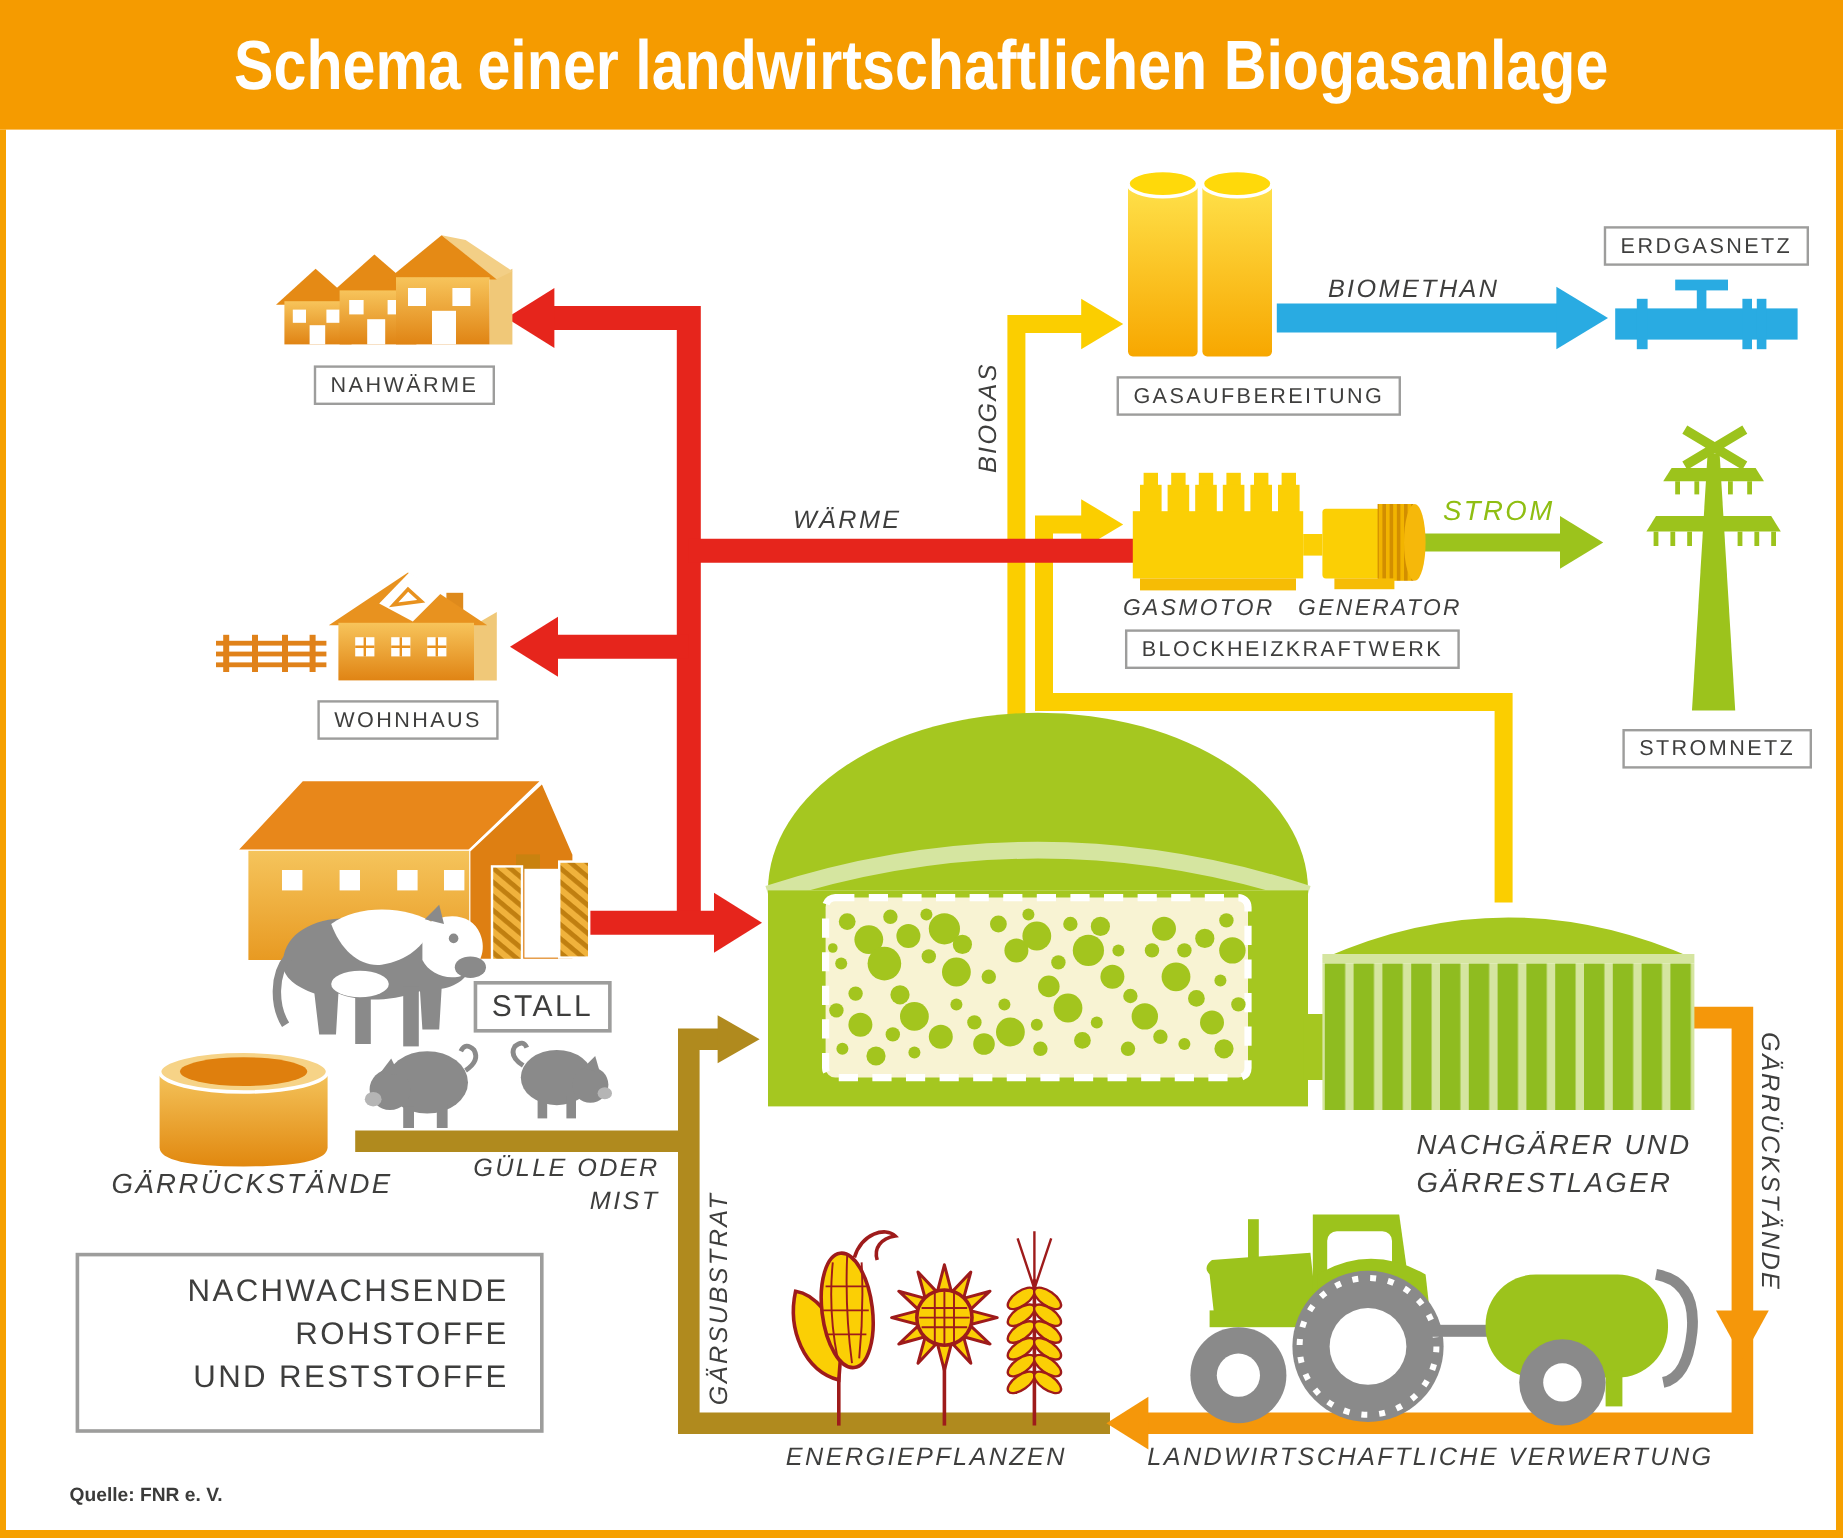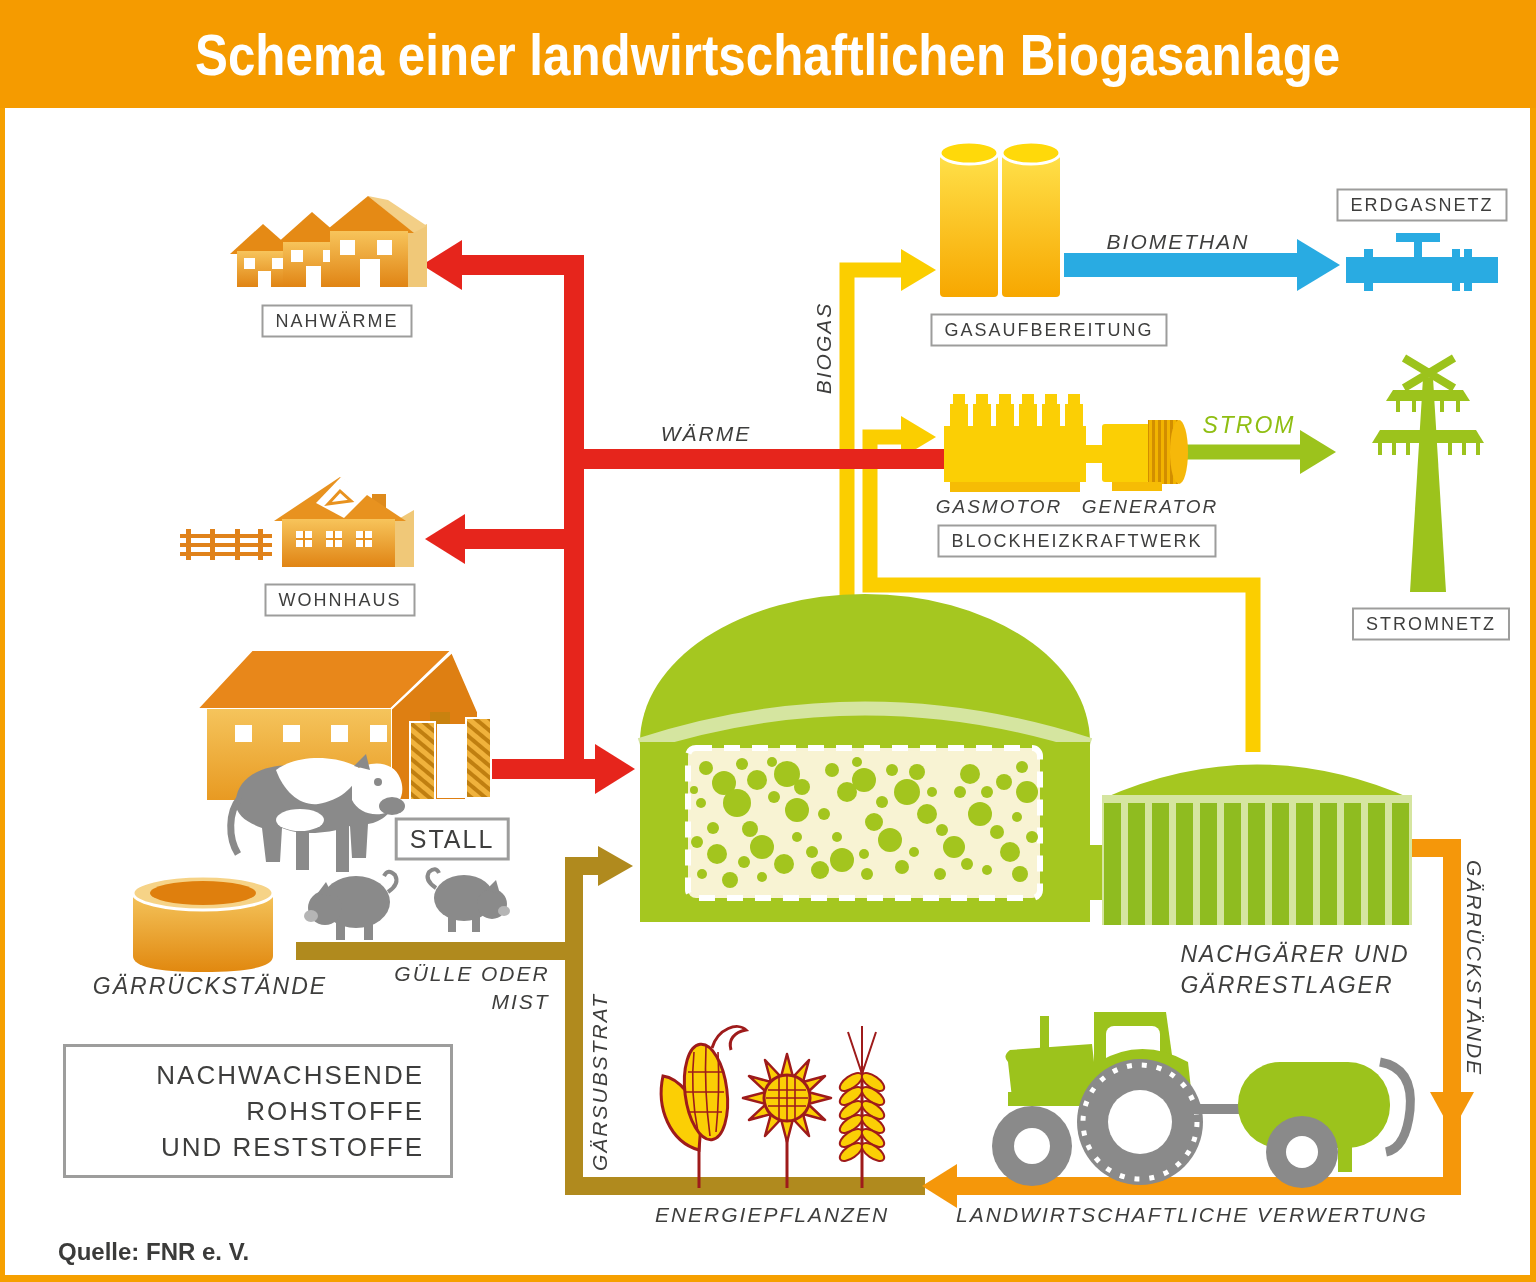--- a/index.html
+++ b/index.html
@@ -15,23 +15,23 @@
        padding:4px 12px;font-size:18px;letter-spacing:2px;color:#3E3E3D;white-space:nowrap;}
   .box.big{font-size:25px;border-width:3px;}
   .flow{position:absolute;transform:translate(-50%,-50%);font-style:italic;font-size:21px;
         letter-spacing:2px;color:#3E3E3D;white-space:nowrap;line-height:1.35;}
   .flow.small{font-size:19px;}
   .flow.mid{font-size:23px;}
   .rot-ccw{transform:translate(-50%,-50%) rotate(-90deg);}
   .rot-cw{transform:translate(-50%,-50%) rotate(90deg);}
   .green-text{color:#8FBE12;text-align:center;}
   #bigbox{position:absolute;left:63px;top:1044px;width:352px;background:#fff;
-          border:3px solid #9D9D9C;padding:10px 26px 10px 6px;text-align:right;
+          border:3px solid #9D9D9C;padding:10px 26px 26px 6px;text-align:right;
           font-size:26px;letter-spacing:2px;color:#3E3E3D;line-height:36px;}
-  #source{position:absolute;left:58px;top:1238px;font-weight:bold;font-size:24px;color:#3B3B3A;}
+  #source{position:absolute;left:58px;top:1238px;font-weight:bold;font-size:16px;color:#3B3B3A;}
 </style>
 </head>
 <body>
 
 <div id="stage">
 
   <div id="banner">
     <span class="t">Schema einer landwirtschaftlichen Biogasanlage</span>
   </div>
 

